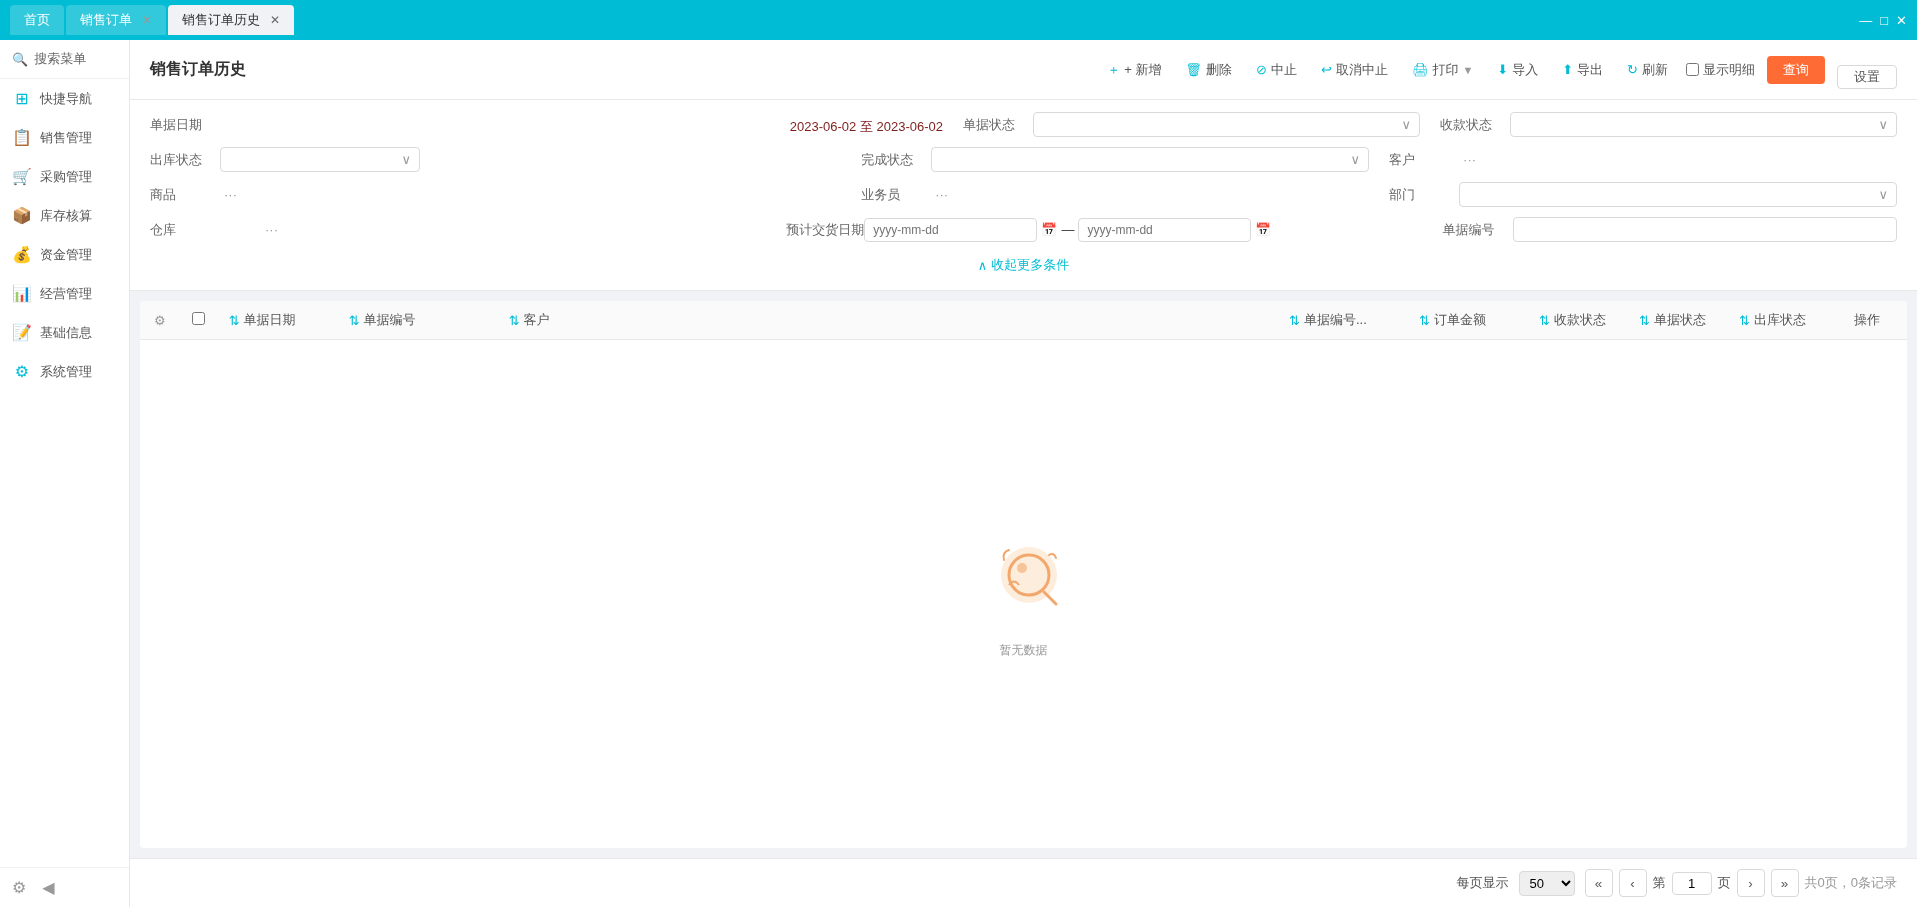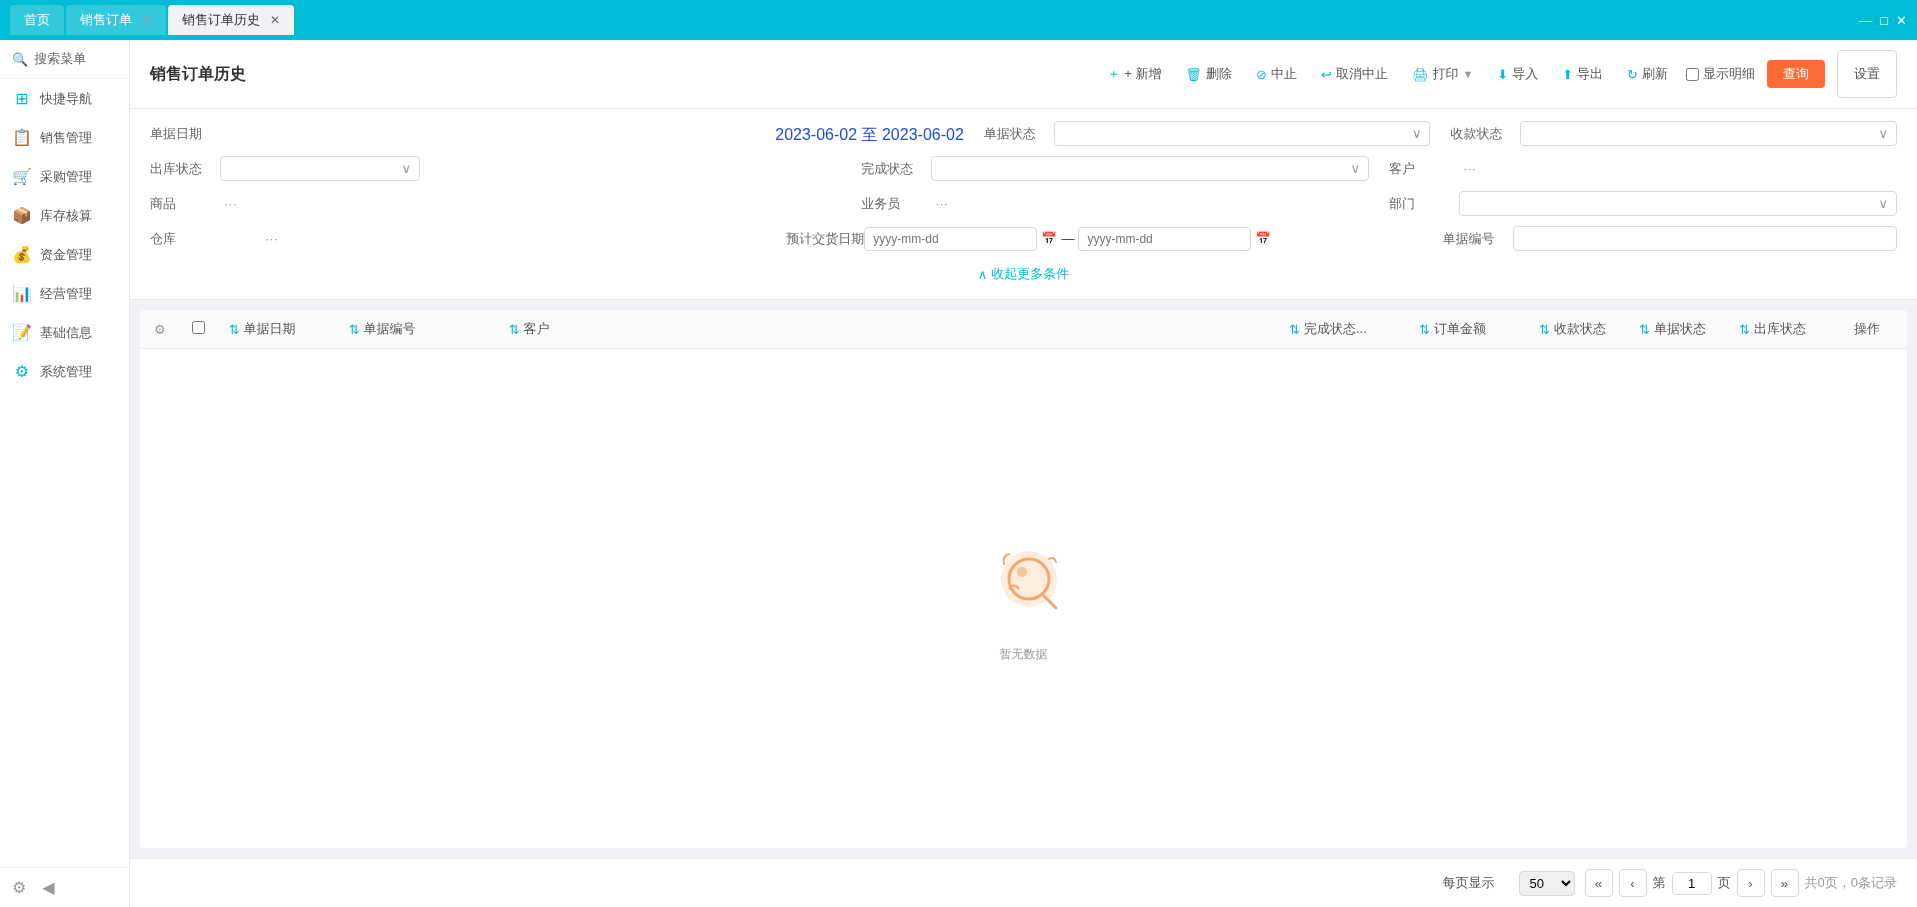--- a/index.html
+++ b/index.html
@@ -29,21 +29,21 @@
 
     
     .content { flex: 1; display: flex; flex-direction: column; overflow: hidden; }
 
     
     .page-header { background: #fff; padding: 10px 20px; border-bottom: 1px solid #e8e8e8; display: flex; align-items: center; justify-content: space-between; flex-shrink: 0; }
     .page-title { font-size: 16px; font-weight: 600; color: #333; }
     .header-actions { display: flex; align-items: center; gap: 12px; }
     .action-btn { display: flex; align-items: center; gap: 4px; color: #555; cursor: pointer; font-size: 13px; background: none; border: none; padding: 4px 6px; }
     .action-btn-primary { background: #ff6b35; color: #fff; border: none; padding: 5px 16px; border-radius: 4px; cursor: pointer; font-size: 13px; }
-    .action-btn-secondary { background: #fff; color: #555; border: 1px solid #d9d9d9; padding: 14px 16px; border-radius: 4px; cursor: pointer; font-size: 13px; }
+    .action-btn-secondary { background: #fff; color: #555; border: 1px solid #d9d9d9; padding: 2px 16px; border-radius: 4px; cursor: pointer; font-size: 13px; margin-top: 15px; }
     .checkbox-label { display: flex; align-items: center; gap: 4px; font-size: 13px; color: #555; cursor: pointer; }
 
     
     .filter-section { background: #fff; padding: 12px 20px; border-bottom: 1px solid #e8e8e8; flex-shrink: 0; }
     .filter-row { display: flex; align-items: center; gap: 0; margin-bottom: 10px; }
     .filter-row:last-child { margin-bottom: 0; }
     .filter-item { display: flex; align-items: center; flex: 1; }
     .filter-label { color: #666; font-size: 13px; min-width: 70px; flex-shrink: 0; }
     .filter-control { flex: 1; display: flex; align-items: center; gap: 6px; }
     .date-tabs { display: flex; gap: 4px; align-items: center; }
@@ -73,21 +73,21 @@
     .col-status { width: 100px; }
     .col-outbound { width: 100px; }
     .col-action { width: 80px; justify-content: center; }
 
     
     .empty-state { flex: 1; display: flex; flex-direction: column; align-items: center; justify-content: center; gap: 12px; padding: 40px; }
     .empty-text { color: #999; font-size: 12px; }
 
     
     .pagination-bar { background: #fff; border-top: 1px solid #e8e8e8; padding: 10px 20px; display: flex; align-items: center; justify-content: flex-end; gap: 10px; flex-shrink: 0; }
-    .per-page { display: flex; align-items: center; gap: 24px; color: #555; font-size: 13px; }
+    .per-page { display: flex; align-items: center; gap: 10px; color: #555; font-size: 13px; }
     .per-page-select { border: 1px solid #d9d9d9; border-radius: 4px; padding: 3px 6px; font-size: 13px; cursor: pointer; }
     .page-nav { display: flex; align-items: center; gap: 6px; color: #555; font-size: 13px; }
     .page-btn { width: 28px; height: 28px; display: flex; align-items: center; justify-content: center; border: 1px solid #d9d9d9; border-radius: 4px; cursor: pointer; color: #555; background: #fff; }
     .page-input { width: 40px; border: 1px solid #d9d9d9; border-radius: 4px; text-align: center; padding: 3px 4px; font-size: 13px; }
     .page-info { color: #999; font-size: 13px; }
   </style>
 </head>
 <body>
 
 <div class="top-bar">
@@ -201,21 +201,21 @@
         <button class="action-btn-secondary">设置</button>
       </div>
     </div>
 
     <div class="filter-section">
 
       <div class="filter-row">
         <div class="filter-item" style="flex:1.4;">
           <span class="filter-label">单据日期</span>
         </div>
-        <div style="font-size:16px;color:#1d4ed8;margin-right:20px;margin-top:4px;">2023-06-02 至 2023-06-02</div>
+        <div style="font-size:13px;color:#7f1d1d;margin-right:20px;margin-top:4px;">2023-06-02 至 2023-06-02</div>
         <div class="filter-item" style="flex:1;">
           <span class="filter-label">单据状态</span>
           <div class="select-control" style="flex:1;">
             <span style="color:#ccc;font-size:13px;"></span>
             <span class="arrow">∨</span>
           </div>
         </div>
         <div class="filter-item" style="flex:1;margin-left:20px;">
           <span class="filter-label">收款状态</span>
           <div class="select-control" style="flex:1;">
@@ -304,21 +304,21 @@
         <div class="table-header-cell col-num">
           <span style="color:#00bcd4;">⇅</span>
           <span>单据编号</span>
         </div>
         <div class="table-header-cell col-customer">
           <span style="color:#00bcd4;">⇅</span>
           <span>客户</span>
         </div>
         <div class="table-header-cell col-delivery">
           <span style="color:#00bcd4;">⇅</span>
-          <span>完成状态...</span>
+          <span>单据编号...</span>
         </div>
         <div class="table-header-cell col-amount">
           <span style="color:#00bcd4;">⇅</span>
           <span>订单金额</span>
         </div>
         <div class="table-header-cell col-payment">
           <span style="color:#00bcd4;">⇅</span>
           <span>收款状态</span>
         </div>
         <div class="table-header-cell col-status">

